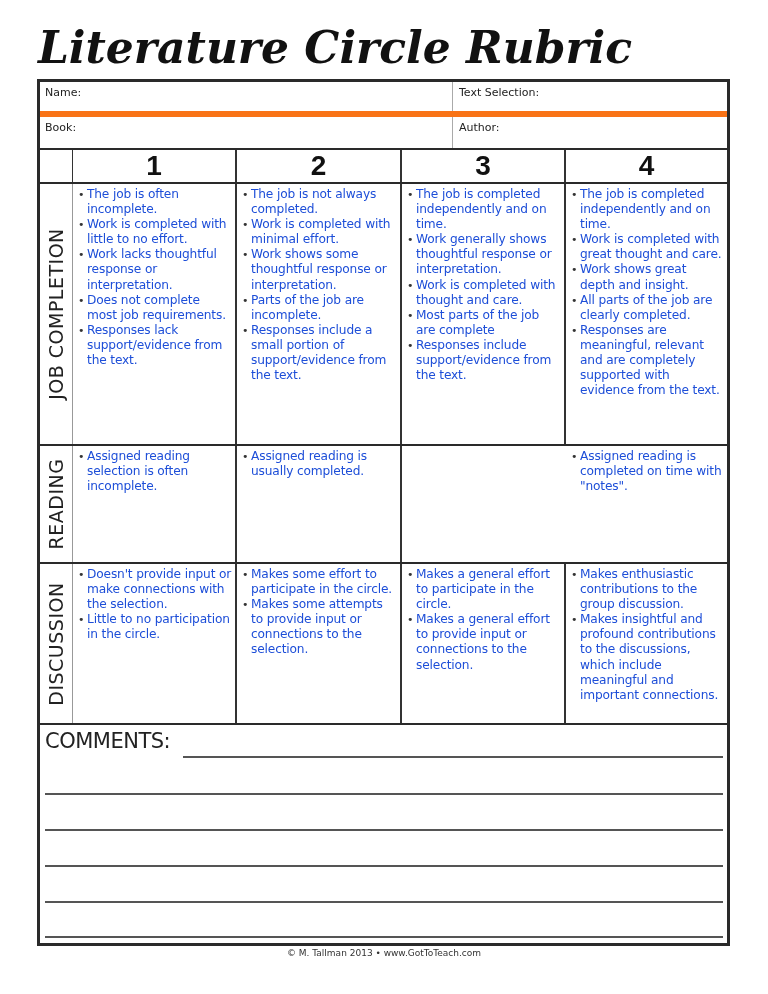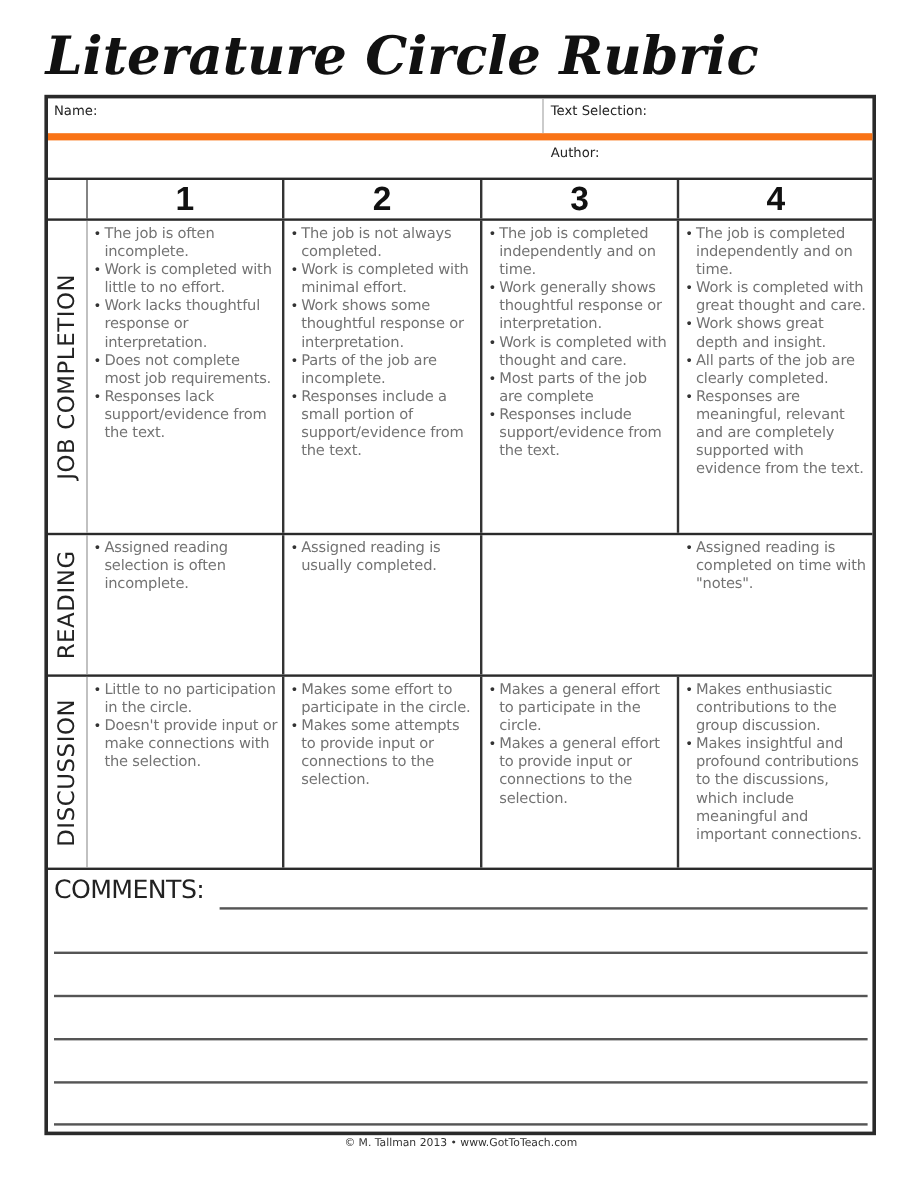--- a/index.html
+++ b/index.html
@@ -26,38 +26,39 @@
     .num.last { border-right: none; }
     .row { position: absolute; left: 0; width: 687px; border-bottom: 2px solid #2a2a2a; box-sizing: border-box; }
     .row-label { position: absolute; left: 0; top: 0; width: 33px; height: 100%; border-right: 1px solid #999; box-sizing: border-box; }
     .row-label span {
       position: absolute; left: 50%; top: 50%; transform: translate(-50%, -50%) rotate(-90deg);
       white-space: nowrap; font-family: "DejaVu Sans", sans-serif; font-weight: normal; font-size: 19px; letter-spacing: 0.5px; color: #222;
     }
     .cell { position: absolute; top: 0; height: 100%; box-sizing: border-box; border-right: 2px solid #333; padding: 3px 3px 0 4px; }
     .cell.last { border-right: none; }
     .cell ul { list-style: none; margin: 0; padding: 0; }
-    .cell li { position: relative; padding-left: 10px; font-family: "DejaVu Sans", sans-serif; font-size: 12.2px; line-height: 15.1px; color: #737373; letter-spacing: -0.15px; }
+    .cell li { position: relative; padding-left: 10px; font-family: "DejaVu Sans", sans-serif; font-size: 12.2px; line-height: 15.1px; color: #1d4ed8; letter-spacing: -0.15px; }
     .cell li::before { content: "\2022"; position: absolute; left: 1px; top: 0; color: #333; font-size: 11px; }
     .comments { position: absolute; left: 0; top: 641px; width: 687px; height: 220px; }
     .comments-label { position: absolute; left: 5px; top: 6px; font-family: "DejaVu Sans", sans-serif; font-size: 21px; color: #222; letter-spacing: -0.5px; }
     .line { position: absolute; height: 0; border-top: 2px solid #555; }
     .footer { position: absolute; left: 0; top: 948px; width: 768px; text-align: center; font-family: "DejaVu Sans", sans-serif; font-size: 9px; color: #333; }
   </style>
 </head>
 <body>
 
 <div class="title">Literature Circle Rubric</div>
 
 <div class="sheet">
   <div class="info-row r1">
     <div class="info-cell left"><span>Name:</span></div>
     <div class="info-cell right"><span>Text Selection:</span></div>
   </div>
   <div class="info-row r2">
+    <div class="info-cell left"><span>Book:</span></div>
     <div class="info-cell right"><span>Author:</span></div>
   </div>
 
   <div class="grid">
     <div class="hdr-row">
       <div class="col-label" style="left:0;width:33px;"></div>
       <div class="num" style="left:33px;width:164px;">1</div>
       <div class="num" style="left:197px;width:165px;">2</div>
       <div class="num" style="left:362px;width:164px;">3</div>
       <div class="num last" style="left:526px;width:161px;">4</div>
@@ -123,22 +124,22 @@
             <li>Assigned reading is completed on time with "notes".</li>
           </ul>
         </div>
       </div>
     <div class="row" style="top:414px;height:161px;">
       <div class="row-label">
           <span>DISCUSSION</span>
         </div>
     <div class="cell" style="left: 33px; width: 164px;">
           <ul>
+            <li>Doesn't provide input or make connections with the selection.</li>
             <li>Little to no participation in the circle.</li>
-            <li>Doesn't provide input or make connections with the selection.</li>
           </ul>
         </div>
         <div class="cell" style="left: 197px; width: 165px;">
           <ul>
             <li>Makes some effort to participate in the circle.</li>
             <li>Makes some attempts to provide input or connections to the selection.</li>
           </ul>
         </div>
         <div class="cell" style="left: 362px; width: 164px;">
           <ul>

